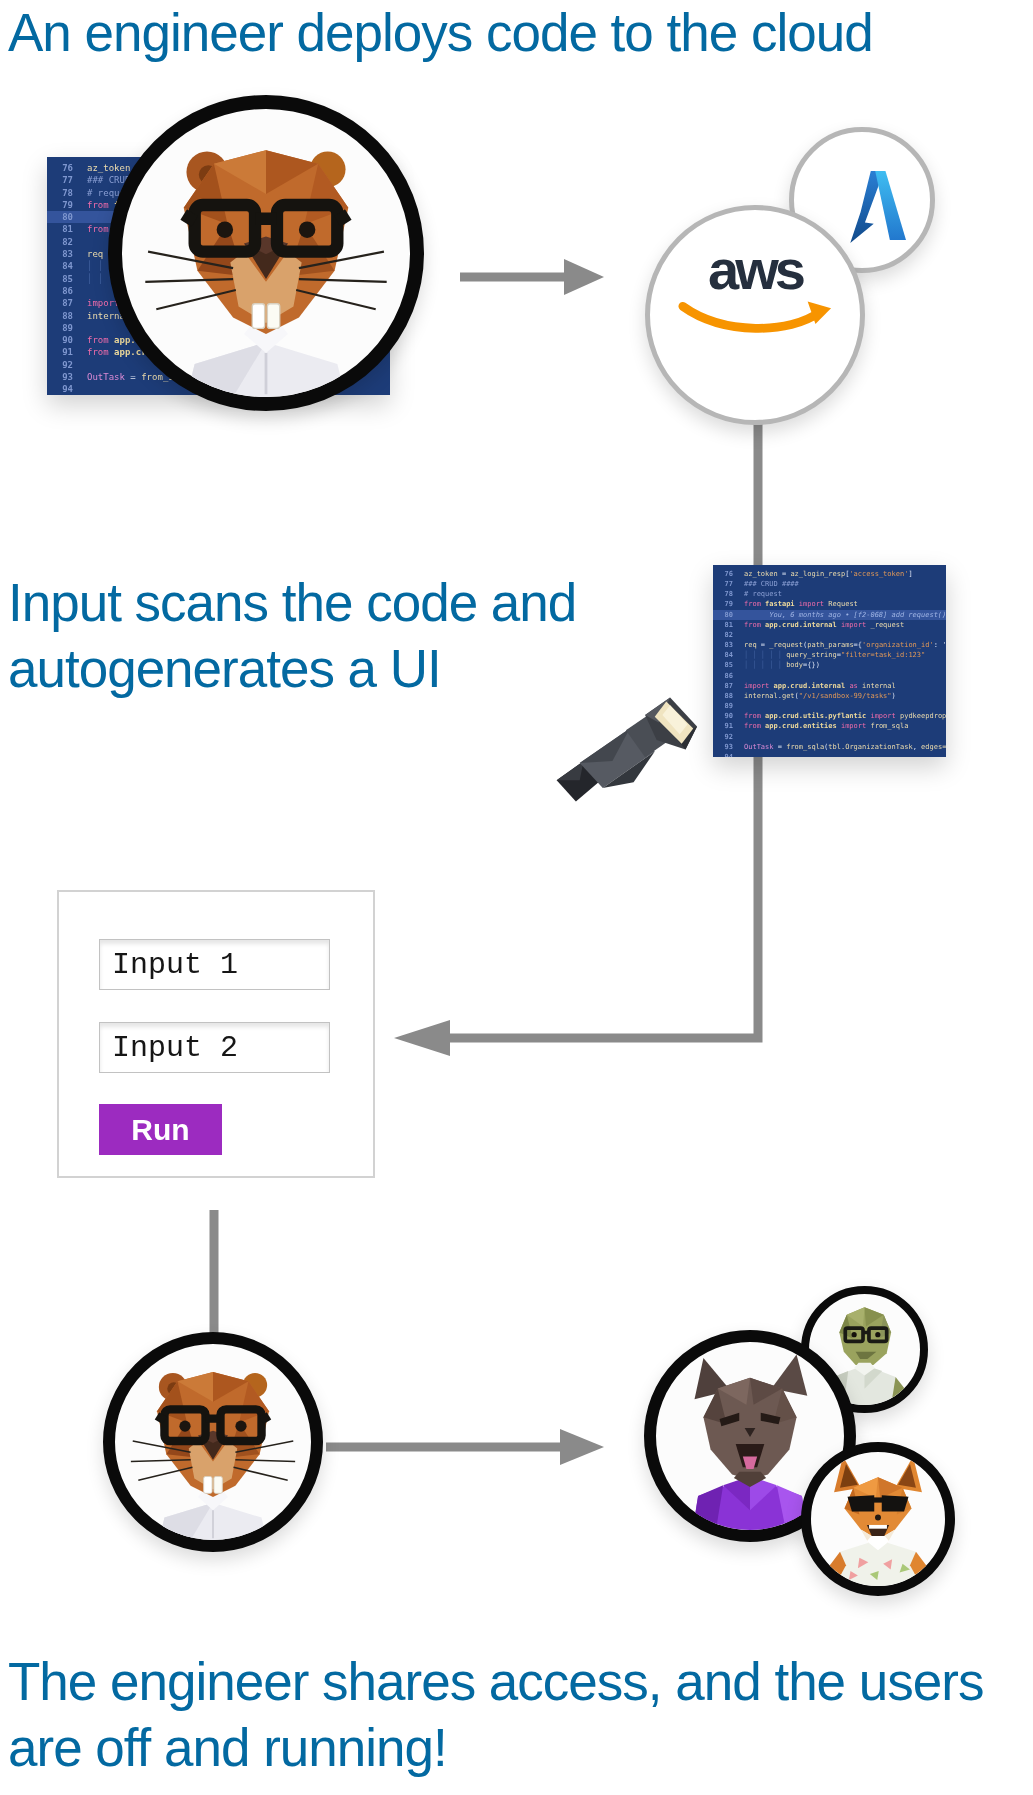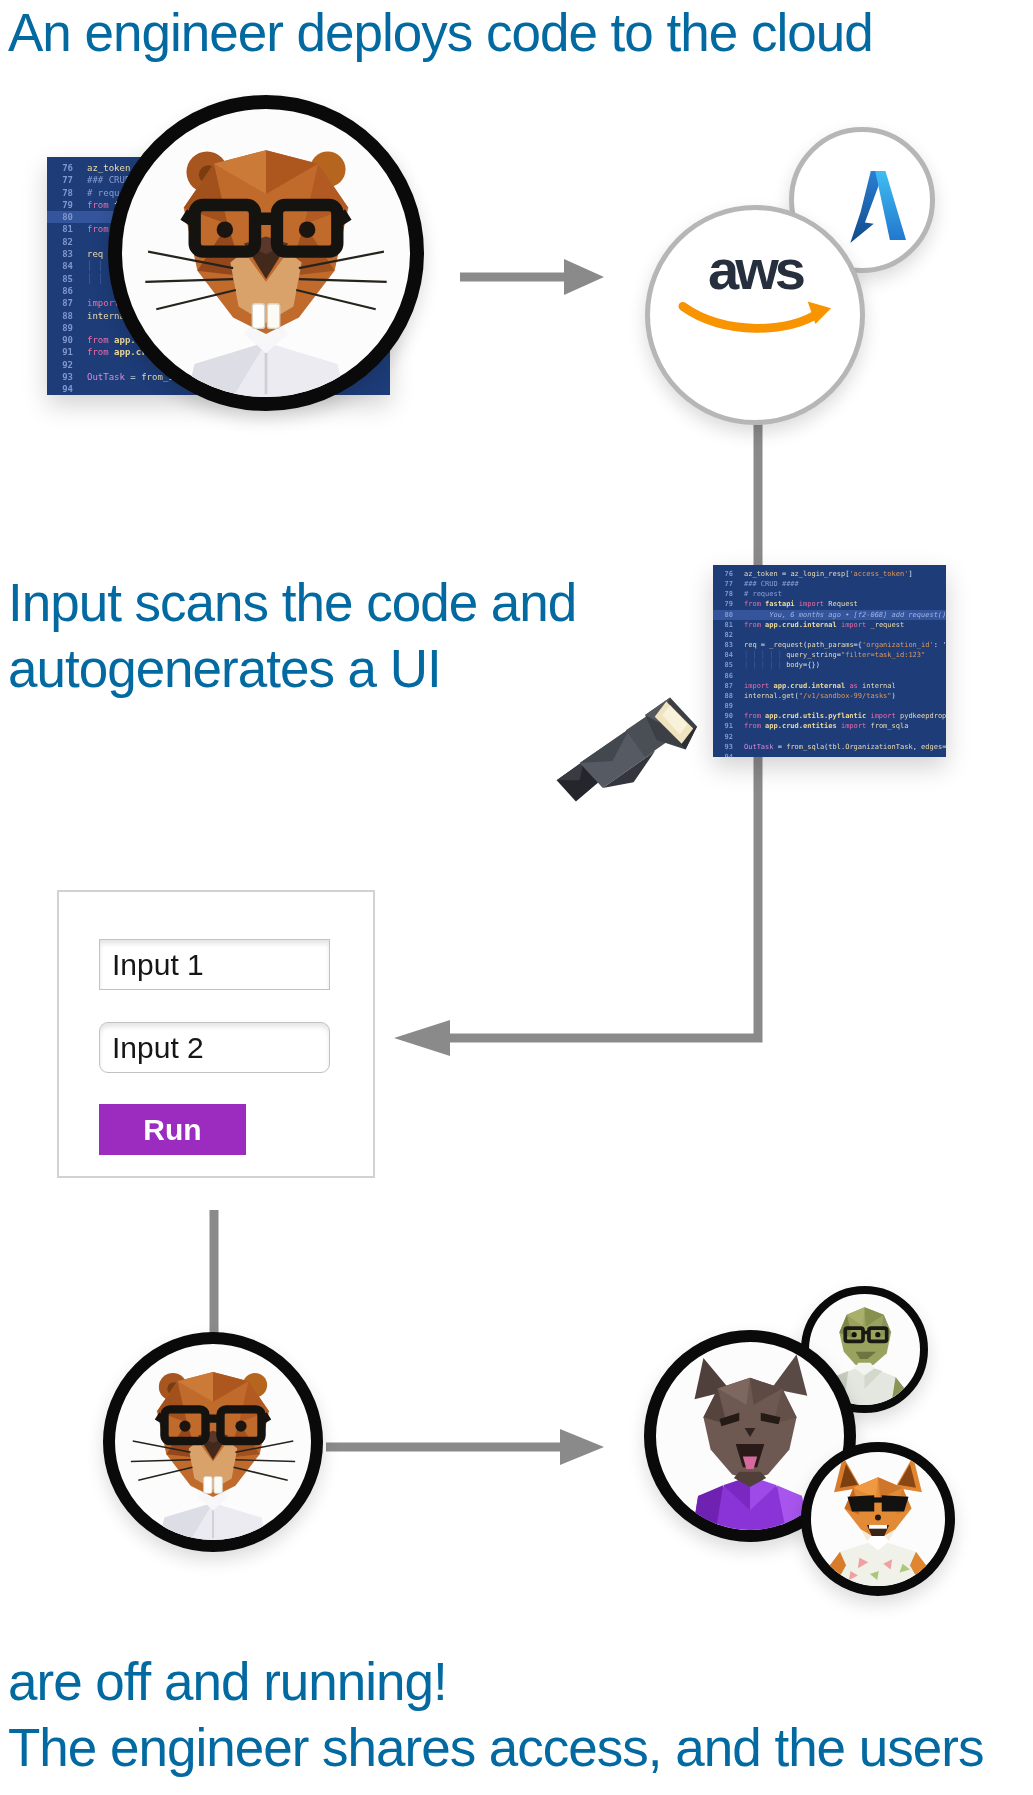--- a/index.html
+++ b/index.html
@@ -73,48 +73,48 @@
   #flashlight { position:absolute; left:538px; top:688px; width:170px; height:125px; z-index:4; }
   #flashlight svg { width:100%; height:100%; display:block; }
 
   
   #ui-card {
     position:absolute; left:57px; top:890px; width:318px; height:288px;
     background:#fff; border:2px solid #d2d2d2; z-index:2;
   }
   .ui-input {
     position:absolute; left:40px; width:231px; height:51px;
-    border:1px solid #c2c2c2; background:#fff; font-family:Liberation Sans, sans-serif;
+    border:1px solid #c2c2c2; background:#fff; font-family:Liberation Mono, monospace;
     font-size:30px; color:#161616; padding-left:12px;
     box-shadow:inset 0 4px 4px rgba(0,0,0,.10); outline:none;
   }
   #input-1 { top:47px; }
-  #input-2 { top:130px;border-radius:9px; }
+  #input-2 { top:130px; }
   #run-button {
-    position:absolute; left:40px; top:212px; width:147px; height:51px;
+    position:absolute; left:40px; top:212px; width:123px; height:51px;
     background:var(--accent-purple); color:#fff; border:none;
     font-family:"Liberation Sans",sans-serif; font-size:30px; font-weight:700;
     cursor:pointer;
   }
 </style>
 </head>
 <body>
 
 <div id="canvas">
 
   <div class="heading" id="h-top">
     <span>An engineer deploys code to the cloud</span>
   </div>
   <div class="heading" id="h-mid">
     <div>Input scans the code and</div>
     <div>autogenerates a UI</div>
   </div>
   <div class="heading" id="h-bottom">
+    <div>The engineer shares access, and the users</div>
     <div>are off and running!</div>
-    <div>The engineer shares access, and the users</div>
   </div>
 
   <svg id="connectors" width="1033" height="1795" viewBox="0 0 1033 1795">
     <g>
       <line class="stroke" x1="460" y1="277" x2="566" y2="277"></line>
       <polygon class="head" points="604,277 564,259 564,295"></polygon>
     </g>
     <g>
       <line class="stroke" x1="758" y1="420" x2="758" y2="566"></line>
     </g>

